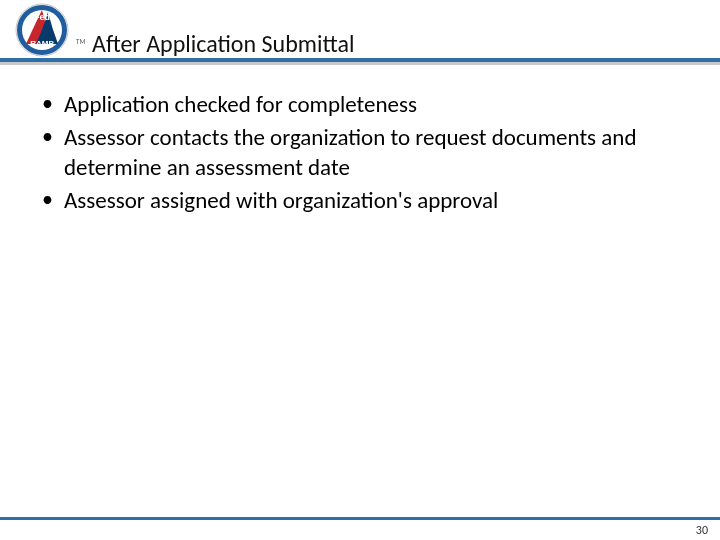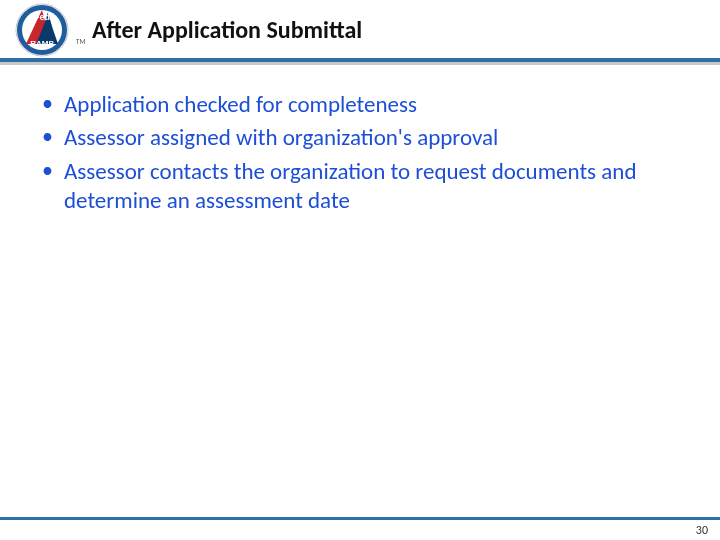--- a/index.html
+++ b/index.html
@@ -1,26 +1,26 @@
 <!DOCTYPE html>
 <html><head>
 <meta charset="utf-8">
 <style>
   * { margin: 0; padding: 0; box-sizing: border-box; }
   html, body { width: 720px; height: 540px; font-family: Calibri, Arial, sans-serif; background: #fff; overflow: hidden; }
   .slide { position: relative; width: 720px; height: 540px; }
-  .header { position: relative; height: 58px; display: flex; align-items: center; }
+  .header { position: relative; height: 58px; display: flex; align-items: flex-end; }
   .logo-wrap { position: absolute; left: 8px; top: 2px; width: 72px; height: 58px; }
-  .title { margin-left: 92px; font-size: 24px; font-weight: 700; color: #111; }
+  .title { margin-left: 92px; font-size: 24px; font-weight: 400; color: #111; }
   .tm { position: absolute; left: 76px; top: 6px; font-size: 7px; color: #555; margin-top: 31px; }
   .divider { position: absolute; left: 0; right: 0; top: 58px; height: 4px; background: #2f6fa8; }
   .divider-shadow { position: absolute; left: 0; right: 0; top: 62px; height: 3px; background: #c9c9c9; }
   .content { position: absolute; top: 90px; left: 38px; right: 40px; }
   .bullets { list-style: none; }
-  .bullets li { position: relative; padding-left: 26px; font-size: 23px; line-height: 1.28; color: #1d4ed8; margin-bottom: 4px; }
+  .bullets li { position: relative; padding-left: 26px; font-size: 23px; line-height: 1.28; color: #000000; margin-bottom: 4px; }
   .bullets li::before { content: "•"; position: absolute; left: 4px; top: 0; font-size: 22px; }
   .footer-line { position: absolute; left: 0; right: 0; bottom: 20px; height: 3px; background: #2f6fa8; }
   .page-num { position: absolute; right: 12px; bottom: 3px; font-size: 12px; color: #333; }
 </style>
 </head>
 <body>
 
 <div class="slide">
   <div class="header">
     <div class="logo-wrap">
@@ -36,20 +36,20 @@
     </div>
     <span class="tm">TM</span>
     <div class="title">After Application Submittal</div>
   </div>
   <div class="divider"></div>
   <div class="divider-shadow"></div>
 
   <div class="content">
     <ul class="bullets">
       <li>Application checked for completeness</li>
+      <li>Assessor contacts the organization to request documents and determine an assessment date</li>
       <li>Assessor assigned with organization's approval</li>
-      <li>Assessor contacts the organization to request documents and determine an assessment date</li>
     </ul>
   </div>
 
   <div class="footer-line"></div>
   <div class="page-num">30</div>
 </div>
 
 </body></html>

